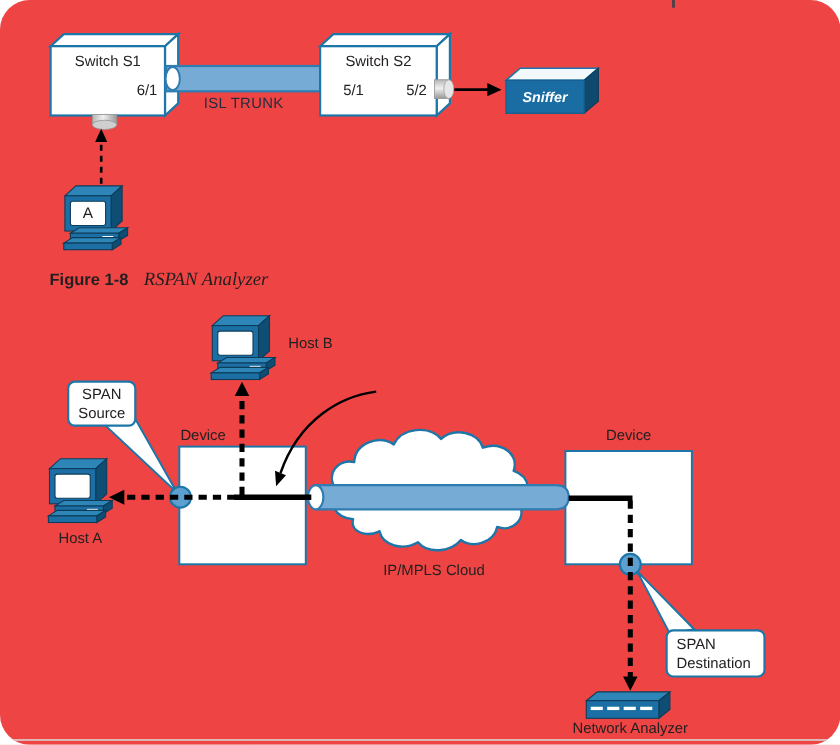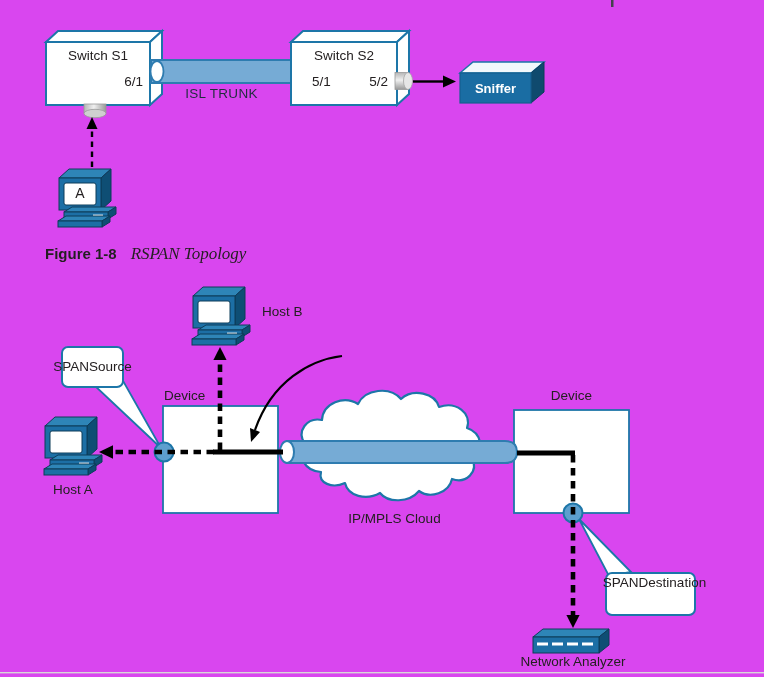--- a/index.html
+++ b/index.html
@@ -1,35 +1,35 @@
 <!DOCTYPE html>
 <html><head>
 <meta charset="utf-8">
 <style>
   html,body{margin:0;padding:0;background:#ffffff;}
-  #page{position:relative;width:764px;height:677px;background:#d946ef;overflow:hidden;
-        font-family:"Liberation Sans",sans-serif;color:#242021;}
+  #page{position:relative;width:764px;height:677px;background:#ef4444;overflow:hidden;
+        font-family:"Liberation Sans",sans-serif;color:#242021;border-radius:27px;}
   #diagram-svg{position:absolute;left:0;top:0;}
   .lbl{position:absolute;font-size:13.5px;color:#242021;white-space:nowrap;}
   .center{text-align:center;}
   .right{text-align:right;}
   .trunk-lbl{position:absolute;left:151px;top:60px;width:141px;height:38px;
              display:flex;align-items:center;justify-content:center;
              font-size:13.5px;color:#1f2d3d;letter-spacing:.3px;margin-top:14px;}
   .sniffer-lbl{position:absolute;left:460px;top:73px;width:71px;height:30px;
                display:flex;align-items:center;justify-content:center;
-               font-size:13px;font-weight:bold;color:#ffffff;}
+               font-size:13px;font-weight:bold;color:#ffffff;font-style:italic;}
   .screen-letter{position:absolute;left:64px;top:185px;width:32px;text-align:center;
                  font-size:14px;color:#242021;}
   .caption{position:absolute;left:45px;top:244px;display:flex;align-items:baseline;}
   .caption .fig{font-size:15px;font-weight:bold;color:#231f20;}
   .caption .title{font-family:"Liberation Serif",serif;font-style:italic;
                   font-size:17px;color:#231f20;margin-left:14px;}
   .callout{position:absolute;background:#ffffff;border:2px solid #1d76a8;border-radius:7px;
-           display:flex;flex-direction:row;justify-content:center;
+           display:flex;flex-direction:column;justify-content:center;
            font-size:13.5px;line-height:1.28;color:#242021;}
   .callout.src{left:61px;top:346px;width:59px;height:38px;align-items:center;}
   .callout.dst{left:605px;top:572px;width:79px;height:40px;padding-left:8px;align-items:flex-start;}
   .gre{position:absolute;left:347px;top:338px;font-size:14px;line-height:1.25;color:#242021;}
 </style>
 </head>
 <body>
 
 <div id="page">
 
@@ -162,21 +162,21 @@
 <div class="lbl right" style="left:95px;top:74px;width:48px;">6/1</div>
 <div class="trunk-lbl">ISL TRUNK</div>
 <div class="lbl center" style="left:291px;top:48px;width:106px;">Switch S2</div>
 <div class="lbl" style="left:312px;top:74px;">5/1</div>
 <div class="lbl right" style="left:350px;top:74px;width:38px;">5/2</div>
 <div class="sniffer-lbl">Sniffer</div>
 <div class="screen-letter">A</div>
 
 <div class="caption">
   <span class="fig">Figure 1-8</span>
-  <span class="title">RSPAN Topology</span>
+  <span class="title">RSPAN Analyzer</span>
 </div>
 
 <div class="lbl" style="left:262px;top:304px;">Host B</div>
 <div class="lbl" style="left:164px;top:388px;">Device</div>
 <div class="lbl center" style="left:514px;top:388px;width:115px;">Device</div>
 
 <div class="callout src">
   <span>SPAN</span>
   <span>Source</span>
 </div>

